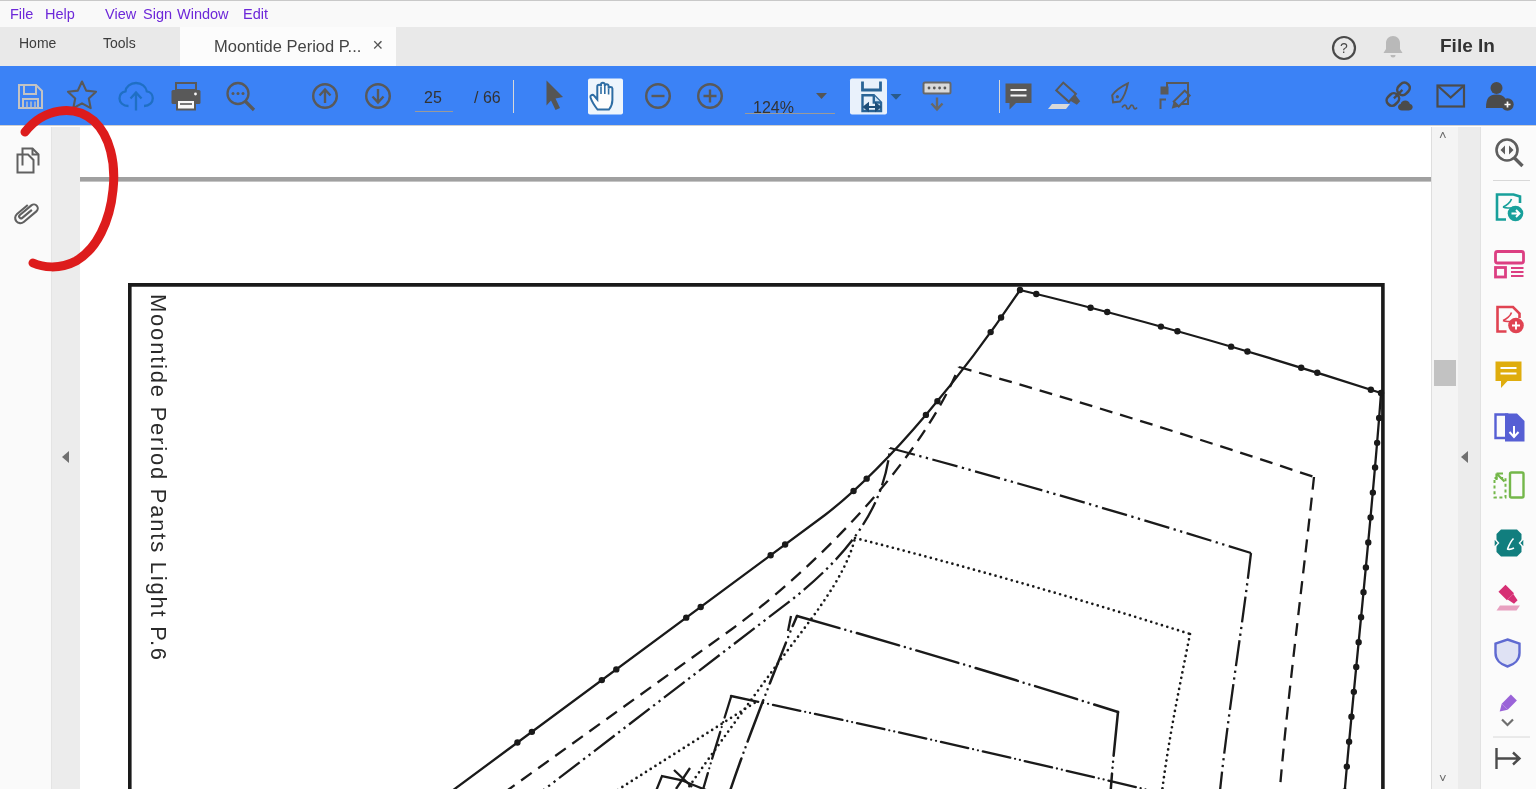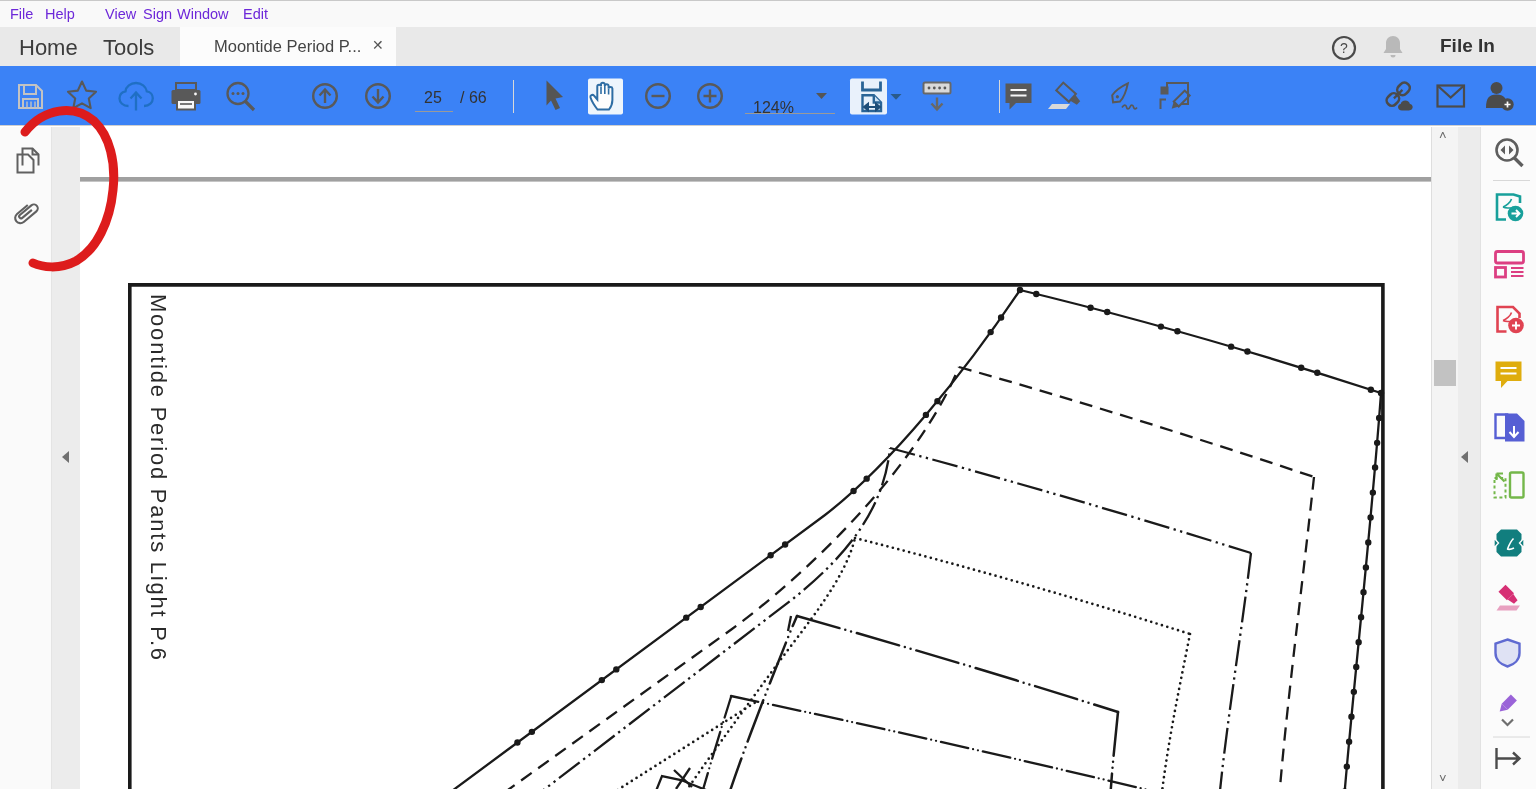--- a/index.html
+++ b/index.html
@@ -4,21 +4,21 @@
 <style>
   * { margin:0; padding:0; box-sizing:border-box; }
   html,body { width:1536px; height:789px; overflow:hidden; font-family:"Liberation Sans", sans-serif; background:#fff; }
   #app { position:relative; width:1536px; height:789px; }
   .abs { position:absolute; }
   
   #menubar { left:0; top:0; width:1536px; height:27px; background:#f9f9f9; border-top:1px solid #c9c9c9; }
   #menubar span { position:absolute; top:5px; font-size:14.5px; color:#6d28d9; }
   
   #tabbar { left:0; top:27px; width:1536px; height:39px; background:#e9e9e9; }
-  .tabtxt { position:absolute; font-size:22px; color:#3c3c3c; top:8px; }
+  .tabtxt { position:absolute; font-size:14px; color:#3c3c3c; top:8px; }
   #activetab { position:absolute; left:180px; top:0; width:216px; height:39px; background:#fcfcfc; }
   #activetab .ttl { position:absolute; left:34px; top:10px; font-size:16.5px; color:#444; }
   #activetab .x { position:absolute; left:192px; top:10px; font-size:14px; color:#555; }
   #signin { position:absolute; left:1440px; top:8px; font-size:19px; font-weight:bold; color:#333; }
   
   #toolbar { left:0; top:66px; width:1536px; height:60px; background:#3b82f6; border-bottom:1px solid #cfcfcf; }
   .tsep { position:absolute; top:14px; width:1px; height:33px; background:#d8d8d8; }
   .ttext { position:absolute; font-size:16px; color:#333; }
   
   #sidebar { left:0; top:127px; width:52px; height:662px; background:#fafafa; border-right:1px solid #e4e4e4; }
@@ -121,21 +121,21 @@
       <path d="M13 2 C9 2 6 5 6 9 L6 15 L3.5 19 L22.5 19 L20 15 L20 9 C20 5 17 2 13 2 Z" fill="#b9b9b9"></path>
       <path d="M10.5 21 A2.5 2.5 0 0 0 15.5 21 Z" fill="#b9b9b9"></path>
     </svg>
     <span id="signin">File In</span>
   </div>
   <div class="abs" id="toolbar">
     <div class="tsep" style="left:513px;"></div>
     <div class="tsep" style="left:999px;"></div>
     <span class="ttext" style="left:424px; top:23px;">25</span>
     <div class="abs" style="left:415px; top:45px; width:38px; height:1px; background:#9a9a9a;"></div>
-    <span class="ttext" style="left:460px; top:23px;">/ 66</span>
+    <span class="ttext" style="left:474px; top:23px;">/ 66</span>
     <span class="ttext" style="left:753px; top:33px;">124%</span>
     <div class="abs" style="left:745px; top:47px; width:90px; height:1px; background:#9a9a9a;"></div>
   </div>
   <svg class="abs" style="left:0; top:66px;" width="1536" height="60" viewBox="0 66 1536 60" fill="none">
 
     <g stroke="#c3c3c3" stroke-width="2">
       <path d="M19 85 H36 L42 91 V108 H19 Z"></path>
       <path d="M24 85 V94 H36 V85"></path>
       <path d="M23 108 V99 H38 V108"></path>
       <path d="M27 101.5 V108 M31 101.5 V108 M35 101.5 V108" stroke-width="1.4"></path>

